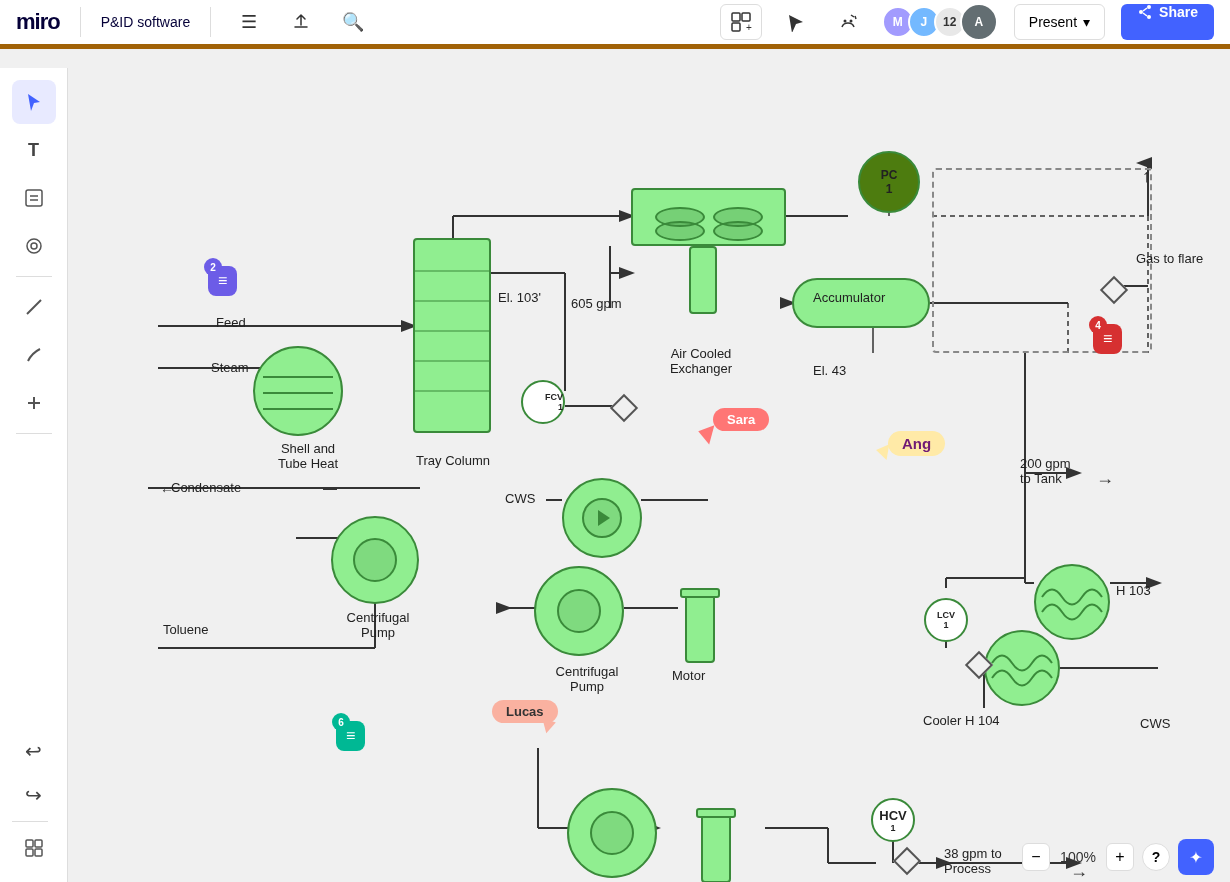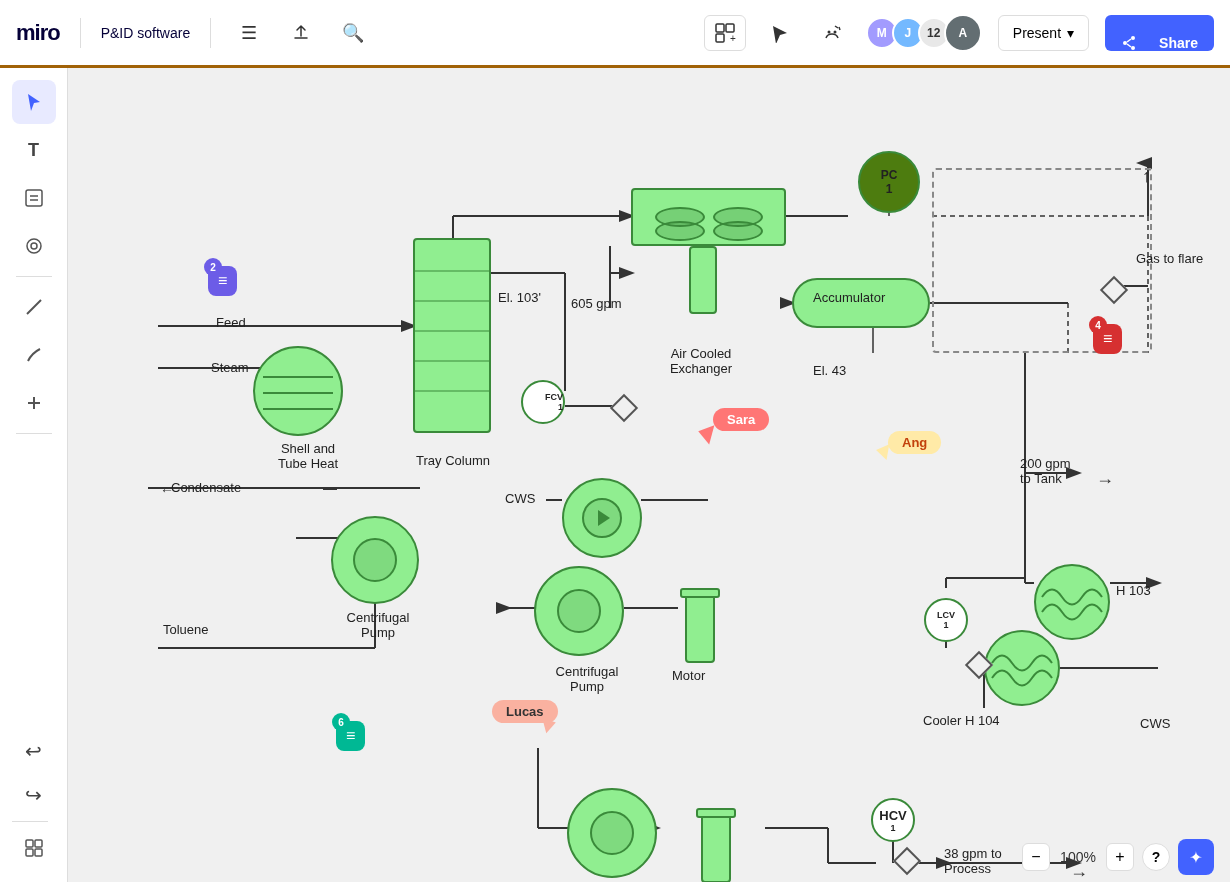--- a/index.html
+++ b/index.html
@@ -1,21 +1,21 @@
 <!DOCTYPE html>
 <html><head>
   <meta charset="utf-8">
   <style>
     * { box-sizing: border-box; margin: 0; padding: 0; }
     body { font-family: Arial, sans-serif; background: #f0f0f0; width: 1230px; height: 882px; overflow: hidden; position: relative; }
 
     
     #header {
-      position: absolute; top: 0; left: 0; width: 1230px; height: 68px;
-      background: #fff; border-bottom: 3px solid #a16207;
+      position: absolute; top: 0; left: 0; width: 1230px; height: 49px;
+      background: #fff; border-bottom: 5px solid #a16207;
       display: flex; align-items: center; padding: 0 16px; gap: 16px; z-index: 100;
     }
     .miro-logo { font-size: 22px; font-weight: 900; color: #050038; letter-spacing: -1px; }
     .app-name { color: #050038; font-size: 14px; font-weight: 500; }
     .header-sep { width: 1px; height: 30px; background: #ddd; margin: 0 4px; }
     .header-icon-btn {
       width: 36px; height: 36px; border-radius: 6px; border: none; background: transparent;
       cursor: pointer; display: flex; align-items: center; justify-content: center; font-size: 18px; color: #333;
     }
     .header-spacer { flex: 1; }
@@ -23,21 +23,21 @@
       width: 42px; height: 36px; border-radius: 6px; border: 1px solid #ddd; background: #fff;
       cursor: pointer; display: flex; align-items: center; justify-content: center; font-size: 16px;
     }
     .present-btn {
       height: 36px; padding: 0 14px; border-radius: 6px; border: 1px solid #ddd;
       background: #fff; cursor: pointer; font-size: 14px; font-weight: 500; display: flex; align-items: center; gap: 6px;
     }
     .share-btn {
       height: 36px; padding: 0 16px; border-radius: 6px; border: none;
       background: #4262ff; color: #fff; cursor: pointer; font-size: 14px; font-weight: 600;
-      display: flex; align-items: flex-end; gap: 22px;
+      display: flex; align-items: flex-start; gap: 6px;
     }
     .avatar-group { display: flex; align-items: center; gap: -4px; }
     .avatar {
       width: 32px; height: 32px; border-radius: 50%; border: 2px solid #fff;
       display: flex; align-items: center; justify-content: center; font-size: 12px; font-weight: 700;
       margin-left: -6px; color: #fff;
     }
     .avatar:first-child { margin-left: 0; }
     .avatar-count {
       width: 32px; height: 32px; border-radius: 50%; background: #e8e8e8; color: #333;
@@ -519,21 +519,21 @@
     position:absolute; left:645px; top:340px;
     background:#ff7675; border-radius:20px; padding:4px 14px;
     font-size:13px; font-weight:bold; color:#fff;
   ">Sara</div>
 
   <div style="position:absolute;left:630px;top:355px;width:0;height:0;border-top:10px solid transparent;border-bottom:10px solid transparent;border-right:14px solid #ff7675;transform:rotate(15deg);"></div>
 
   <div style="
     position:absolute; left:820px; top:363px;
     background:#ffeaa7; border-radius:20px; padding:4px 14px;
-    font-size:13px; font-weight:bold; color:#c2410c;text-align:right;
+    font-size:15px; font-weight:bold; color:#701a75;text-align:right;
   ">Ang</div>
 
   <div style="position:absolute;left:808px;top:375px;width:0;height:0;border-top:8px solid transparent;border-bottom:8px solid transparent;border-right:12px solid #ffeaa7;transform:rotate(10deg);"></div>
 
   <div style="
     position:absolute; left:424px; top:632px;
     background:#fab1a0; border-radius:20px; padding:4px 14px;
     font-size:13px; font-weight:bold; color:#333;
   ">Lucas</div>
 

